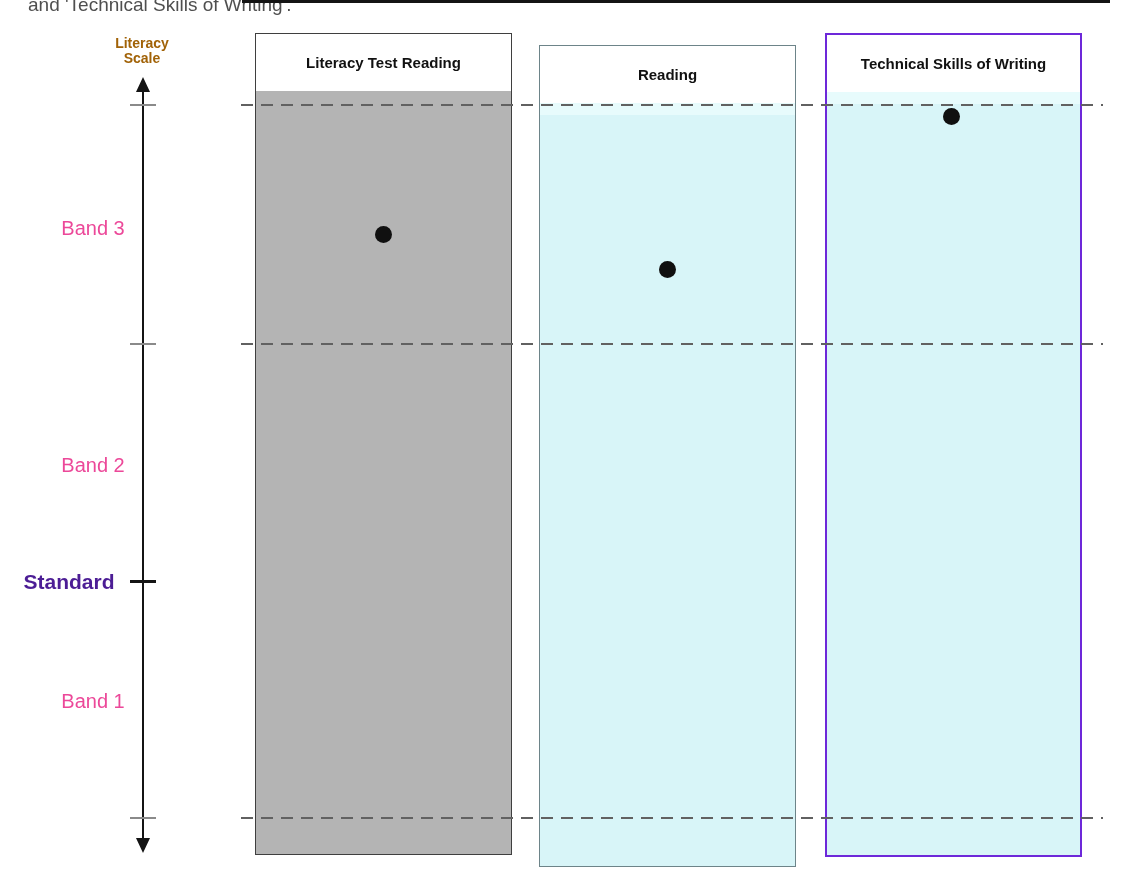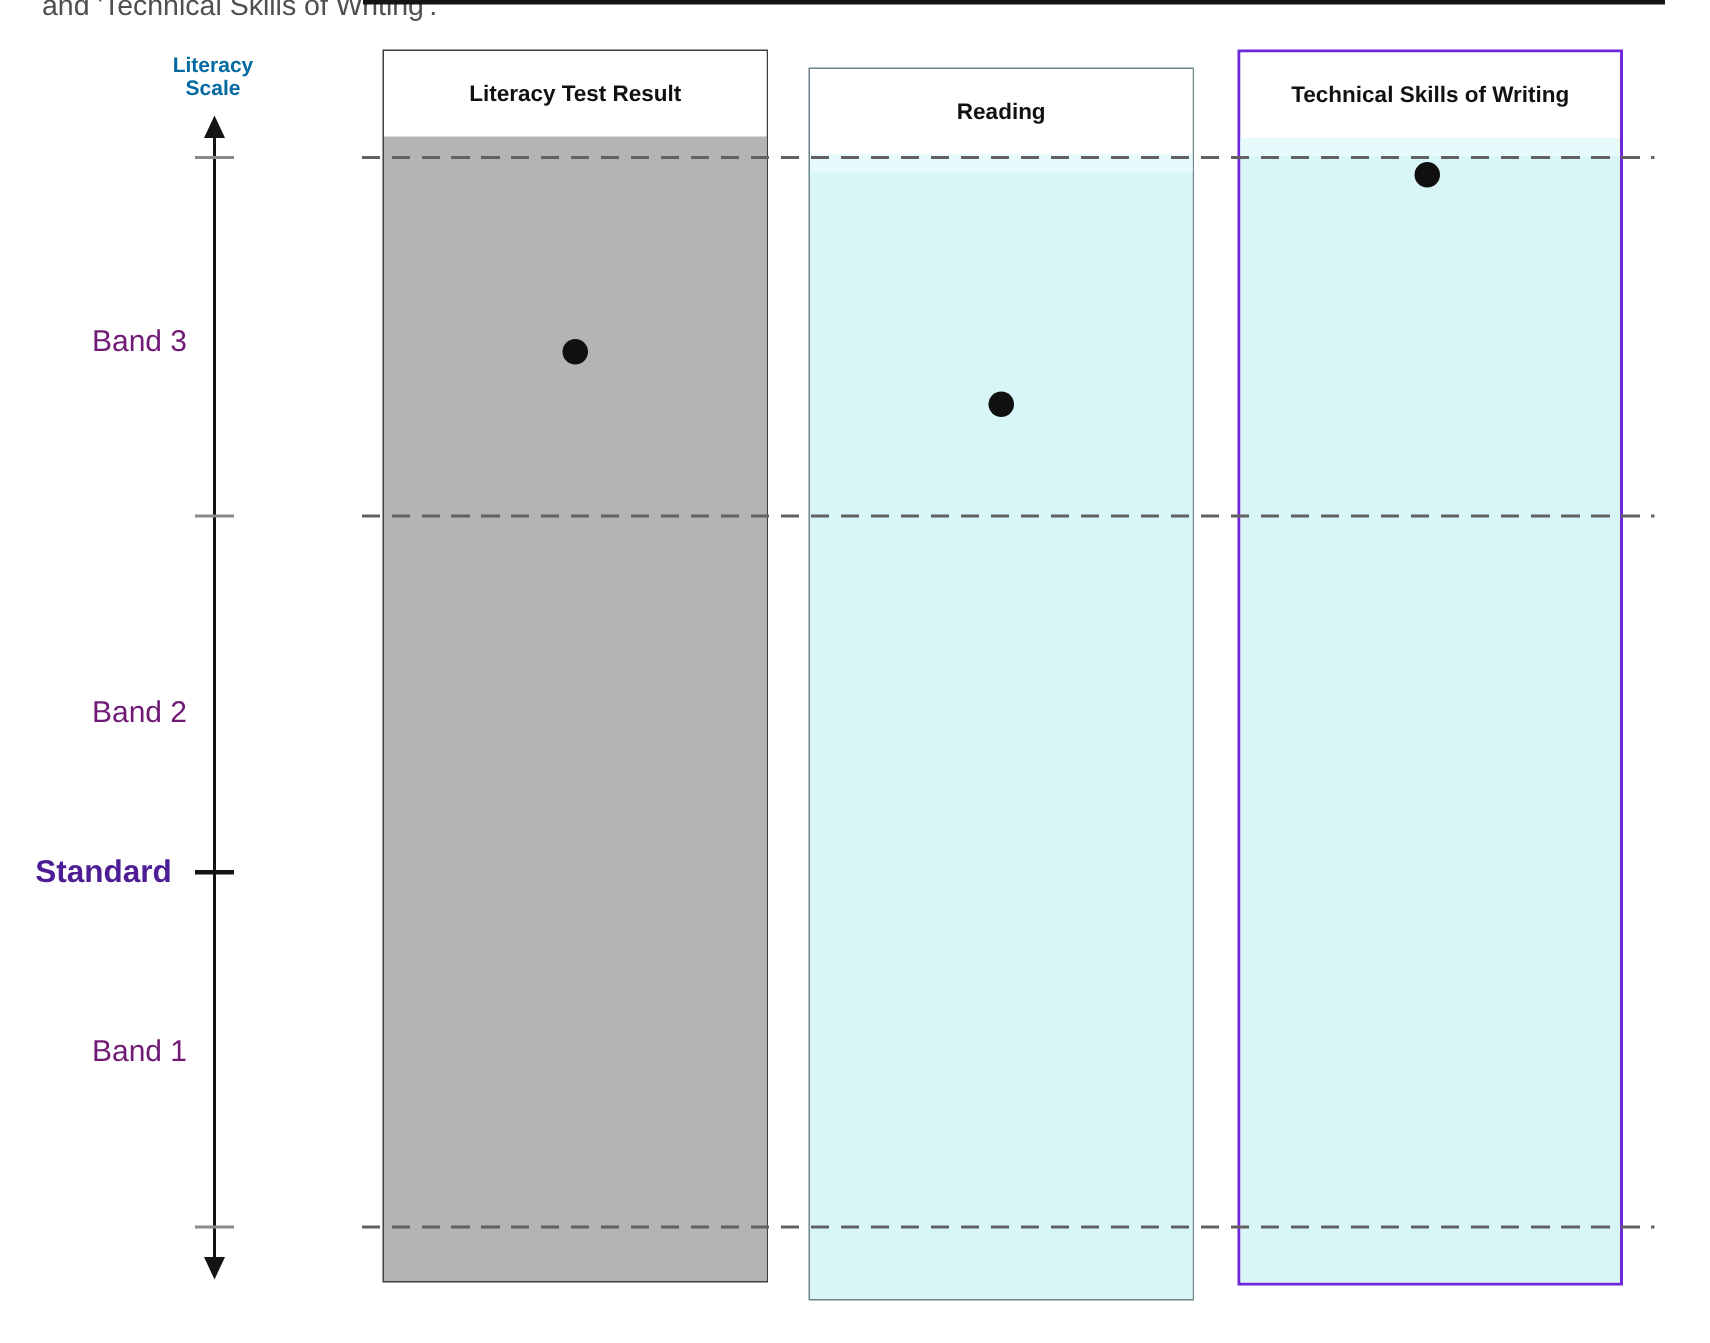--- a/index.html
+++ b/index.html
@@ -4,21 +4,21 @@
 <style>
   html,body{margin:0;padding:0;background:#ffffff;}
   body{width:1140px;height:895px;overflow:hidden;position:relative;
        font-family:"Liberation Sans", sans-serif;}
   .stage{position:absolute;left:0;top:0;width:1140px;height:793px;}
 
   .caption{position:absolute;left:28px;top:-8px;font-size:19px;line-height:26px;
            color:#4f4f4f;white-space:nowrap;}
 
   .axis-label{position:absolute;left:96px;top:36px;width:92px;text-align:center;
-              font-size:14px;line-height:15px;font-weight:bold;color:#0369a1;}
+              font-size:14px;line-height:15px;font-weight:bold;color:#a16207;}
 
   .axis-line{position:absolute;left:142px;top:88px;width:2px;height:754px;background:#141414;}
   .arrowhead{position:absolute;width:0;height:0;}
   .arrowhead.up{left:136px;top:77px;border-left:7px solid transparent;
                 border-right:7px solid transparent;border-bottom:15px solid #141414;}
   .arrowhead.down{left:136px;top:838px;border-left:7px solid transparent;
                   border-right:7px solid transparent;border-top:15px solid #141414;}
 
   .tick{position:absolute;left:130px;width:26px;height:2px;background:#8a8a8a;}
   .tick.t1{top:104px;} .tick.t2{top:343px;} .tick.t3{top:817px;}
@@ -34,22 +34,22 @@
   .col-fill{position:absolute;left:0;right:0;top:57px;bottom:0;}
   .top-tint{position:absolute;left:0;right:0;top:0;height:12px;}
 
   .dashed-line{position:absolute;left:241px;width:862px;height:2px;
     background:repeating-linear-gradient(to right,#616161 0 12px,transparent 12px 20px);
     z-index:3;}
   .dash1{top:104px;} .dash2{top:343px;} .dash3{top:817px;}
   .standard-line{position:absolute;left:242px;width:868px;height:3px;background:#141414;z-index:3;}
 
   .band-label{position:absolute;left:43px;width:100px;text-align:center;
-              font-size:20px;color:#701a75;line-height:24px;}
-  .band3{top:216px;} .band2{top:463px;} .band1{top:689px;}
+              font-size:20px;color:#ec4899;line-height:24px;}
+  .band3{top:216px;} .band2{top:453px;} .band1{top:689px;}
   .standard-label{position:absolute;left:6px;width:126px;text-align:center;
                   font-size:21px;font-weight:bold;color:#4c1d95;top:570px;}
 
   .dot{position:absolute;width:17px;height:17px;border-radius:50%;background:#101010;z-index:4;}
   .dot1{left:375px;top:226px;}
   .dot2{left:659px;top:261px;}
   .dot3{left:943px;top:108px;}
 </style>
 </head>
 <body>
@@ -66,21 +66,21 @@
   <div class="axis-line"></div>
   <div class="arrowhead up"></div>
   <div class="arrowhead down"></div>
 
   <div class="tick t1"></div>
   <div class="tick t2"></div>
   <div class="tick standard"></div>
   <div class="tick t3"></div>
 
   <div class="column col1">
-    <div class="col-header">Literacy Test Result</div>
+    <div class="col-header">Literacy Test Reading</div>
     <div class="col-fill" style="background: rgb(180, 180, 180);"></div>
   </div>
   <div class="column col2">
     <div class="col-header">Reading</div>
     <div class="col-fill" style="background: rgb(216, 245, 248);">
       <div class="top-tint" style="background: rgb(231, 251, 252);"></div>
     </div>
   </div>
   <div class="column col3">
     <div class="col-header">Technical Skills of Writing</div>

